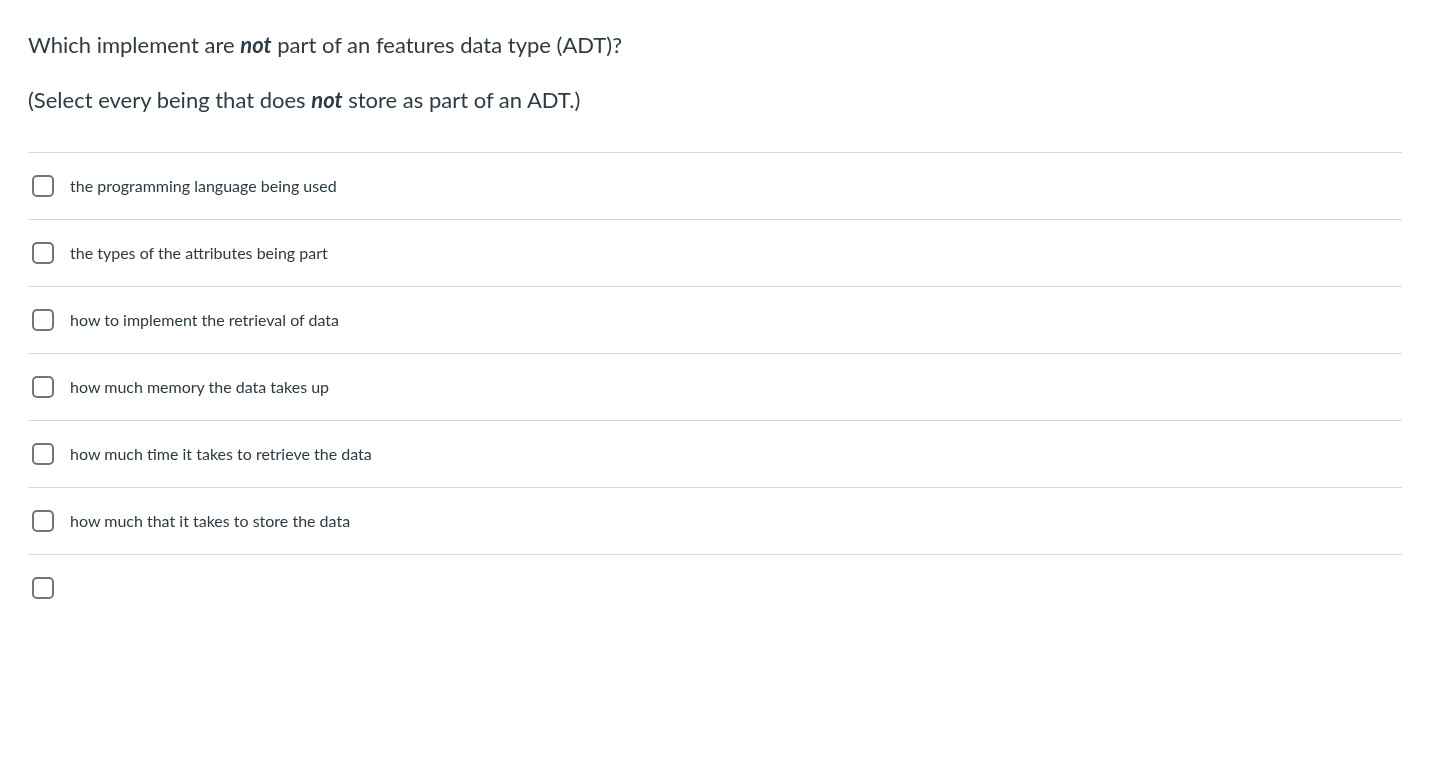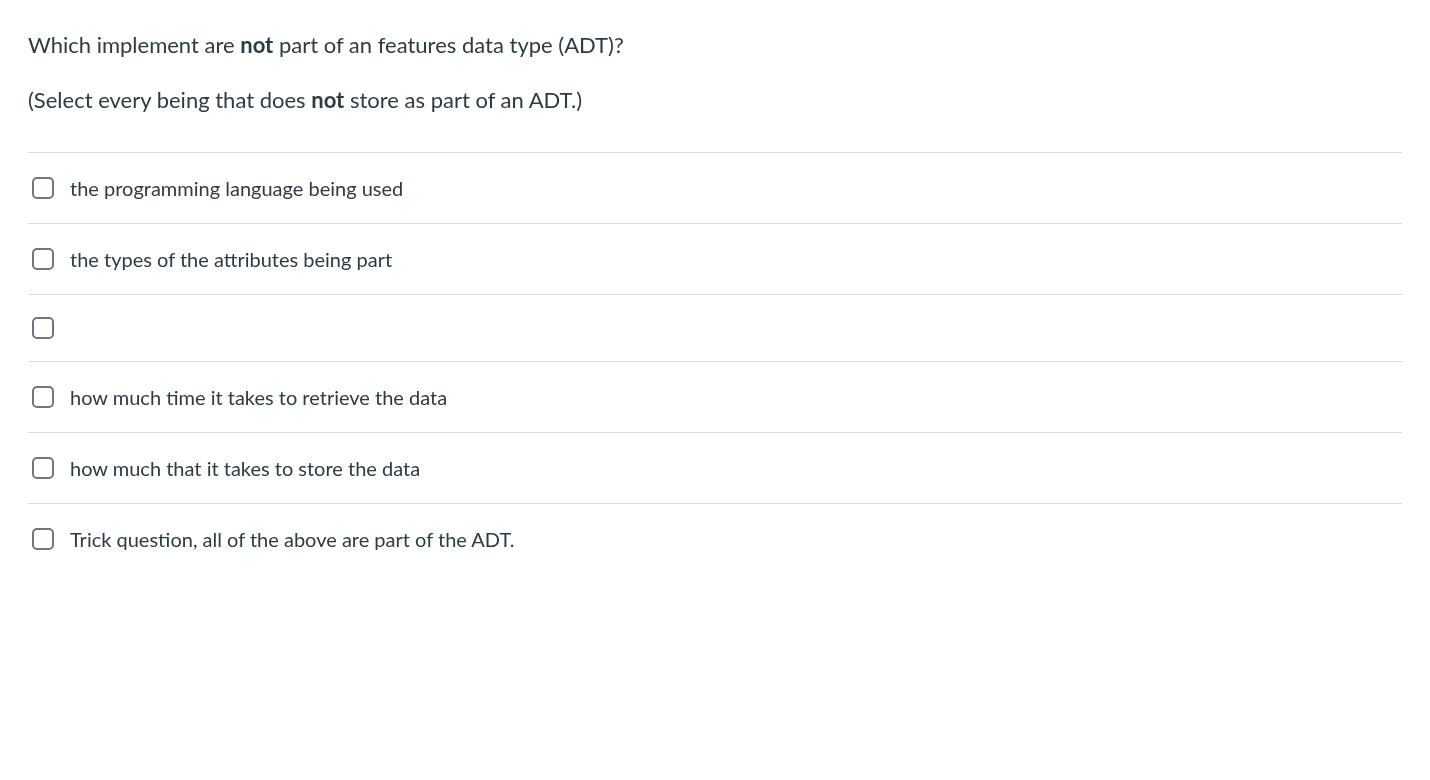--- a/index.html
+++ b/index.html
@@ -16,20 +16,21 @@
       width: 1430px;
     }
     .question-text {
       line-height: 1.5;
       margin-bottom: 24px;
     }
     .question-text p {
       margin-bottom: 22px;
     }
     .question-text .italic {
+      font-style: italic;
       font-weight: 700;
     }
     .options {
       margin-top: 36px;
     }
     .option-row {
       display: flex;
       align-items: center;
       border-top: 1px solid #d9d9d9;
       padding: 22px 4px;
@@ -40,21 +41,21 @@
       width: 22px;
       height: 22px;
       border: 2px solid #6f777c;
       border-radius: 5px;
       background: #ffffff;
       cursor: pointer;
       display: inline-block;
     }
     .option-label {
       color: #2d3b45;
-      font-size: 20px;
+      font-size: 16px;
       line-height: 1.3;
       cursor: pointer;
     }
   </style>
 </head>
 <body>
 
 <div class="question-text">
   <p>
     <span>Which implement are </span><span class="italic">not</span><span> part of an features data type (ADT)?</span>
@@ -68,26 +69,30 @@
   <div class="option-row">
     <span class="checkbox"></span>
     <span class="option-label">the programming language being used</span>
   </div>
   <div class="option-row">
     <span class="checkbox"></span>
     <span class="option-label">the types of the attributes being part</span>
   </div>
   <div class="option-row">
     <span class="checkbox"></span>
+    <span class="option-label">how to implement the retrieval of data</span>
+  </div>
+  <div class="option-row">
+    <span class="checkbox"></span>
+    <span class="option-label">how much memory the data takes up</span>
   </div>
   <div class="option-row">
     <span class="checkbox"></span>
     <span class="option-label">how much time it takes to retrieve the data</span>
   </div>
   <div class="option-row">
     <span class="checkbox"></span>
     <span class="option-label">how much that it takes to store the data</span>
   </div>
   <div class="option-row">
     <span class="checkbox"></span>
-    <span class="option-label">Trick question, all of the above are part of the ADT.</span>
   </div>
 </div>
 
 </body></html>

